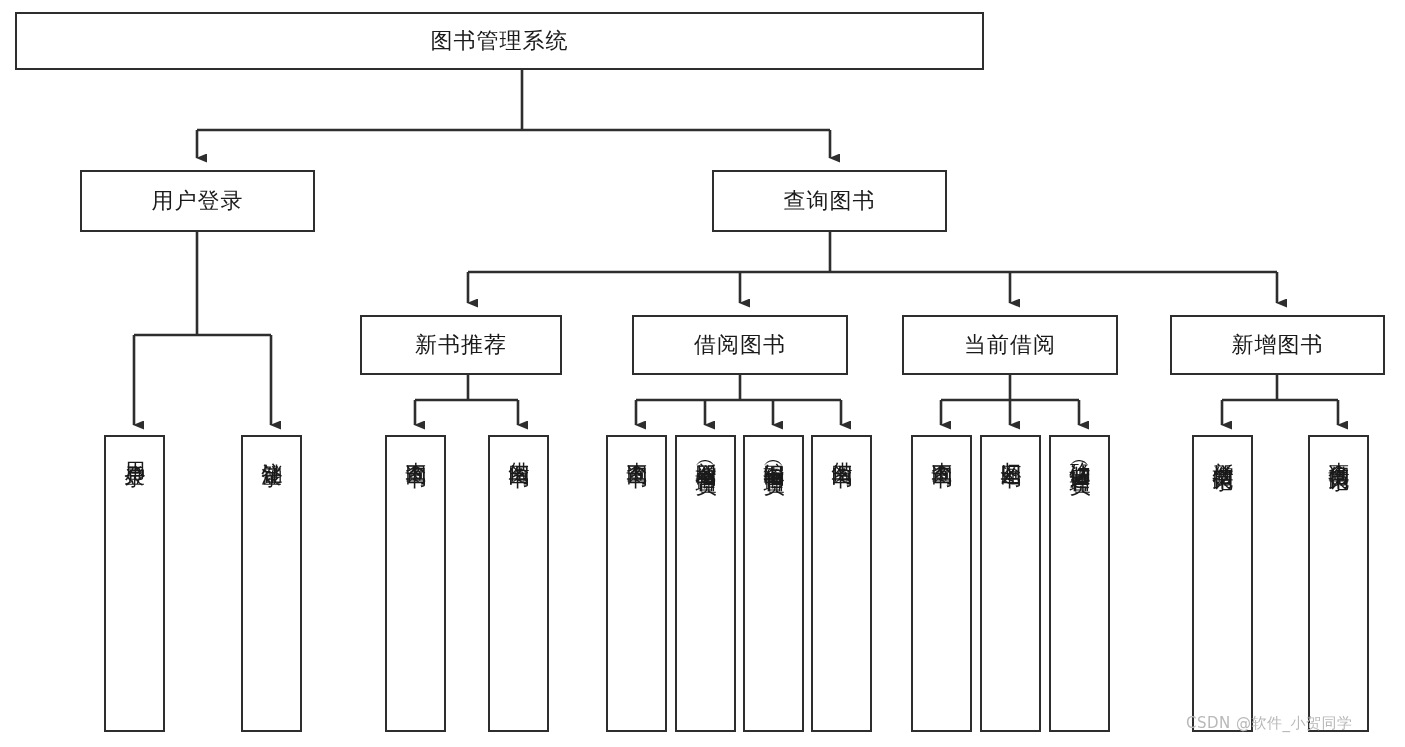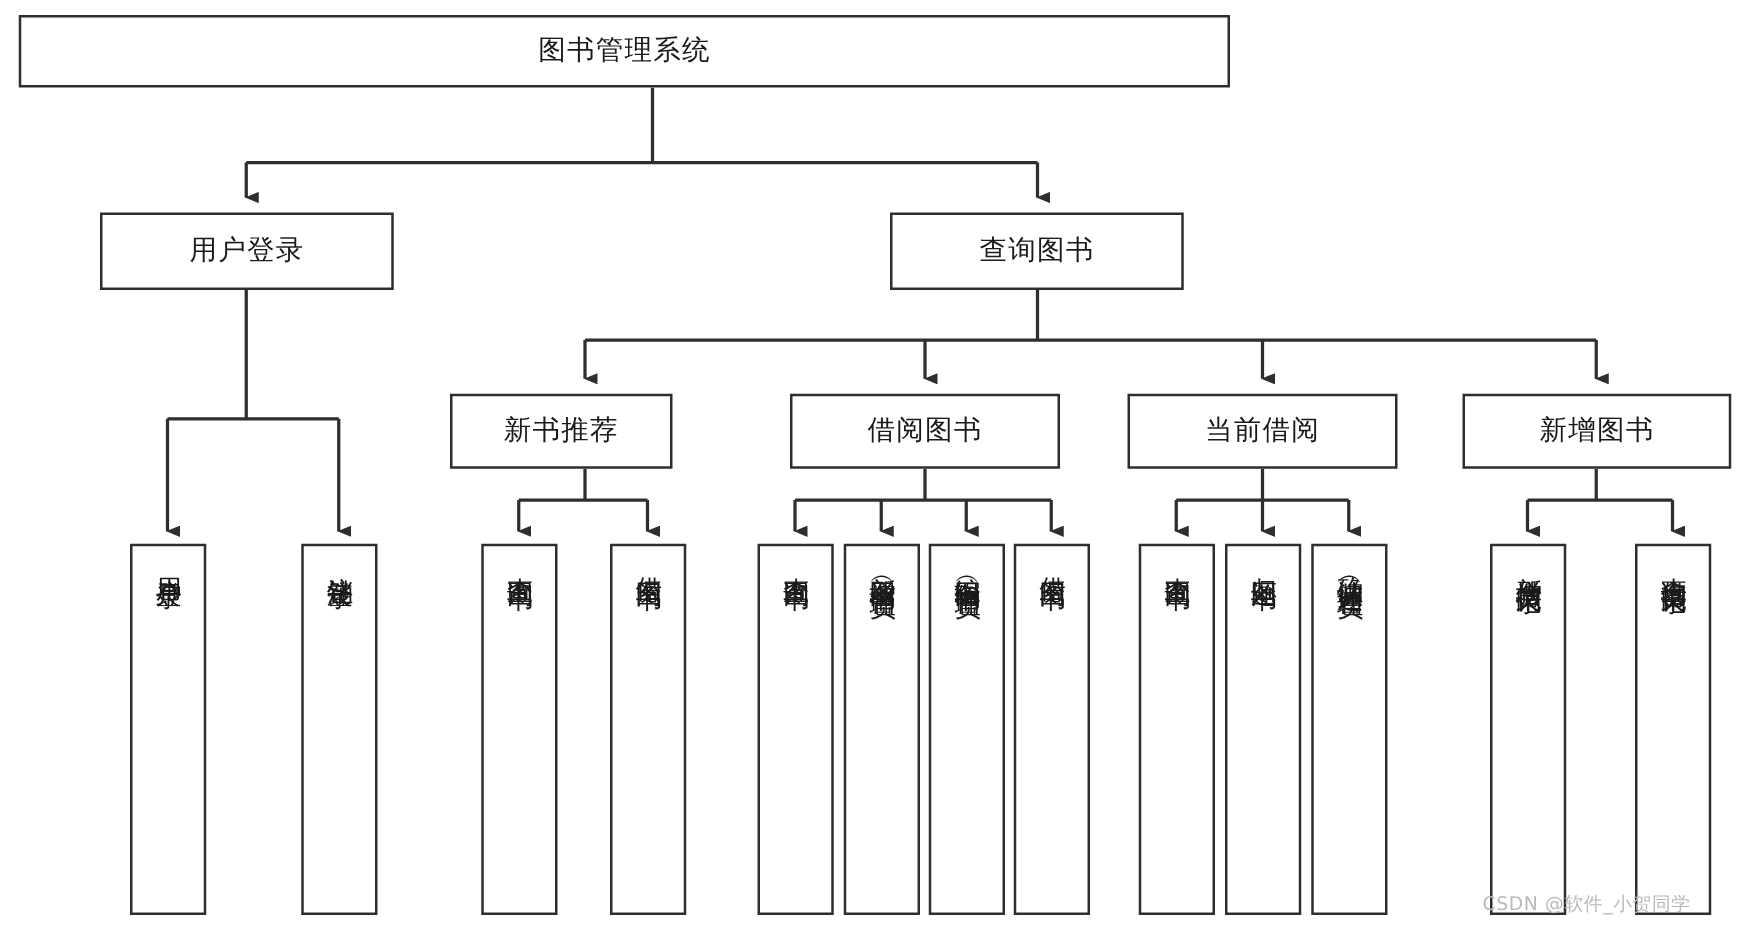--- a/index.html
+++ b/index.html
@@ -127,21 +127,21 @@
     <span class="label">图书管理系统</span>
   </div>
 
   <div class="node horizontal" style="left:80px; top:170px; width:235px; height:62px;">
     <span class="label">用户登录</span>
   </div>
   <div class="node horizontal" style="left:712px; top:170px; width:235px; height:62px;">
     <span class="label">查询图书</span>
   </div>
 
-  <div class="node horizontal" style="left:360px; top:315px; width:178px; height:60px;">
+  <div class="node horizontal" style="left:360px; top:315px; width:202px; height:60px;">
     <span class="label">新书推荐</span>
   </div>
   <div class="node horizontal" style="left:632px; top:315px; width:216px; height:60px;">
     <span class="label">借阅图书</span>
   </div>
   <div class="node horizontal" style="left:902px; top:315px; width:216px; height:60px;">
     <span class="label">当前借阅</span>
   </div>
   <div class="node horizontal" style="left:1170px; top:315px; width:215px; height:60px;">
     <span class="label">新增图书</span>

